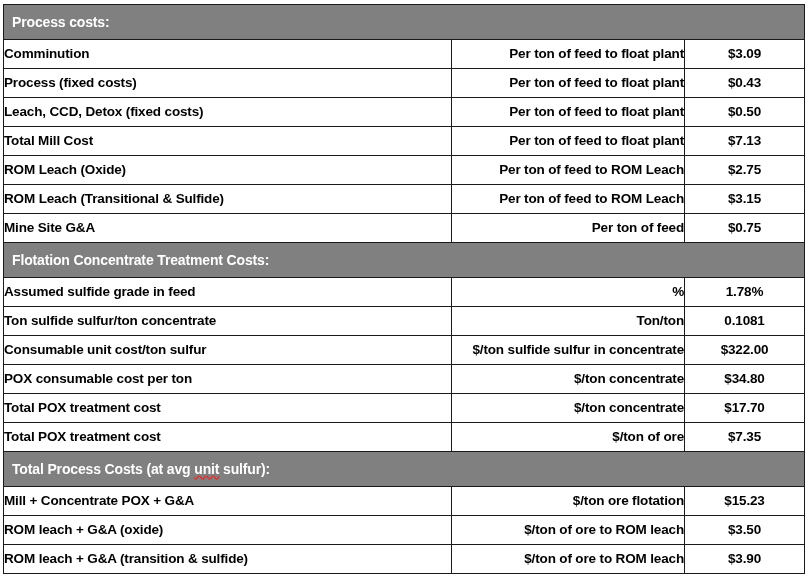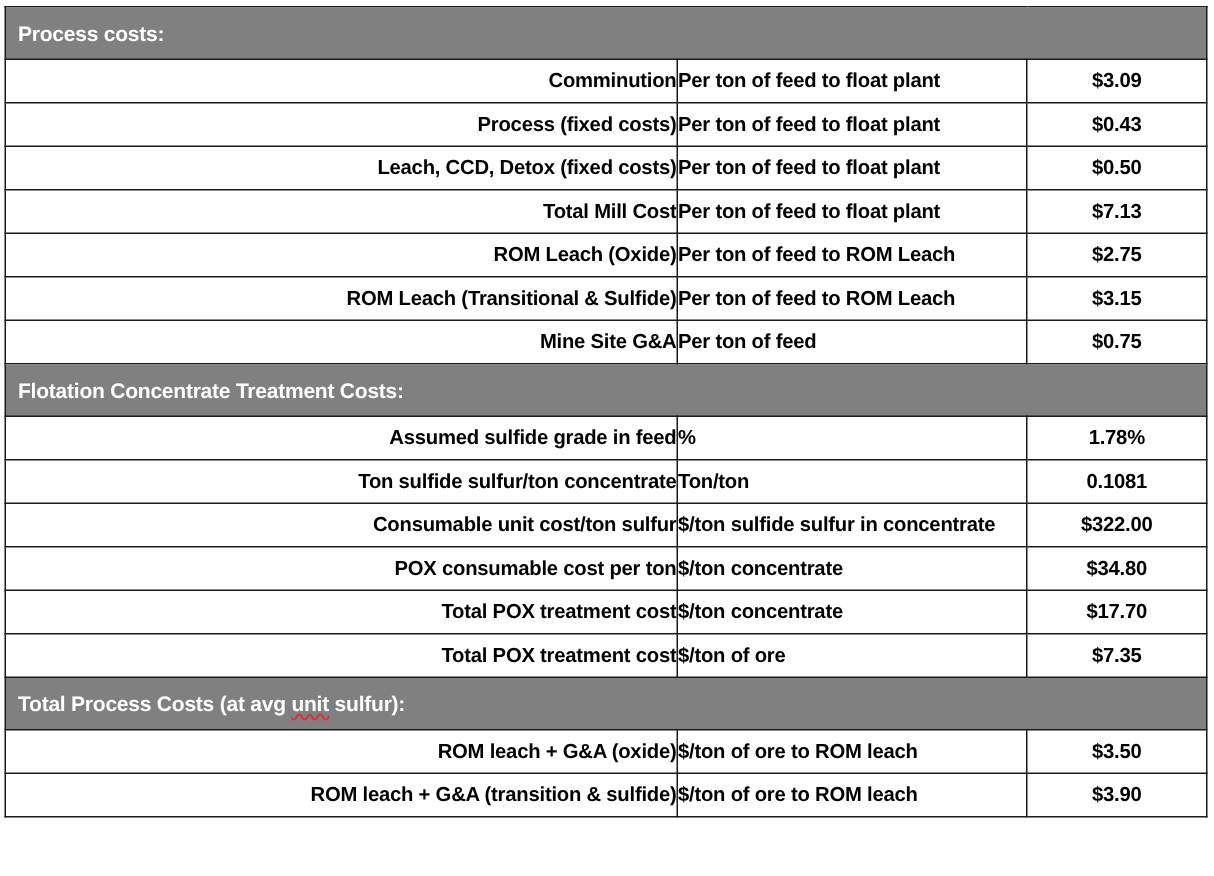--- a/index.html
+++ b/index.html
@@ -44,25 +44,25 @@
     font-weight: bold;
     color: #000000;
     letter-spacing: -0.15px;
     vertical-align: middle;
     background: #ffffff;
     white-space: nowrap;
     overflow: hidden;
   }
 
   table.cost-table td.cell-label {
-    text-align: right;
+    text-align: left;
     padding-left: 5px;
   }
   table.cost-table td.cell-unit {
-    text-align: left;
+    text-align: right;
   }
   table.cost-table td.cell-value {
     text-align: center;
   }
 
   table.cost-table tr.section-row > td {
     border: 1.6px solid #1a1a1a;
     background: #808080;
     color: #ffffff;
     height: 32px;
@@ -162,20 +162,25 @@
         </tr>
         <tr class="data-row">
           <td class="cell-label">Total POX treatment cost</td>
           <td class="cell-unit">$/ton of ore</td>
           <td class="cell-value">$7.35</td>
         </tr>
         <tr class="section-row">
           <td colspan="3"><span>Total Process Costs (at avg </span><span class="misspelled">unit</span><span> sulfur):</span></td>
         </tr>
         <tr class="data-row">
+          <td class="cell-label">Mill + Concentrate POX + G&amp;A</td>
+          <td class="cell-unit">$/ton ore flotation</td>
+          <td class="cell-value">$15.23</td>
+        </tr>
+        <tr class="data-row">
           <td class="cell-label">ROM leach + G&amp;A (oxide)</td>
           <td class="cell-unit">$/ton of ore to ROM leach</td>
           <td class="cell-value">$3.50</td>
         </tr>
         <tr class="data-row">
           <td class="cell-label">ROM leach + G&amp;A (transition &amp; sulfide)</td>
           <td class="cell-unit">$/ton of ore to ROM leach</td>
           <td class="cell-value">$3.90</td>
         </tr>
       </tbody>

